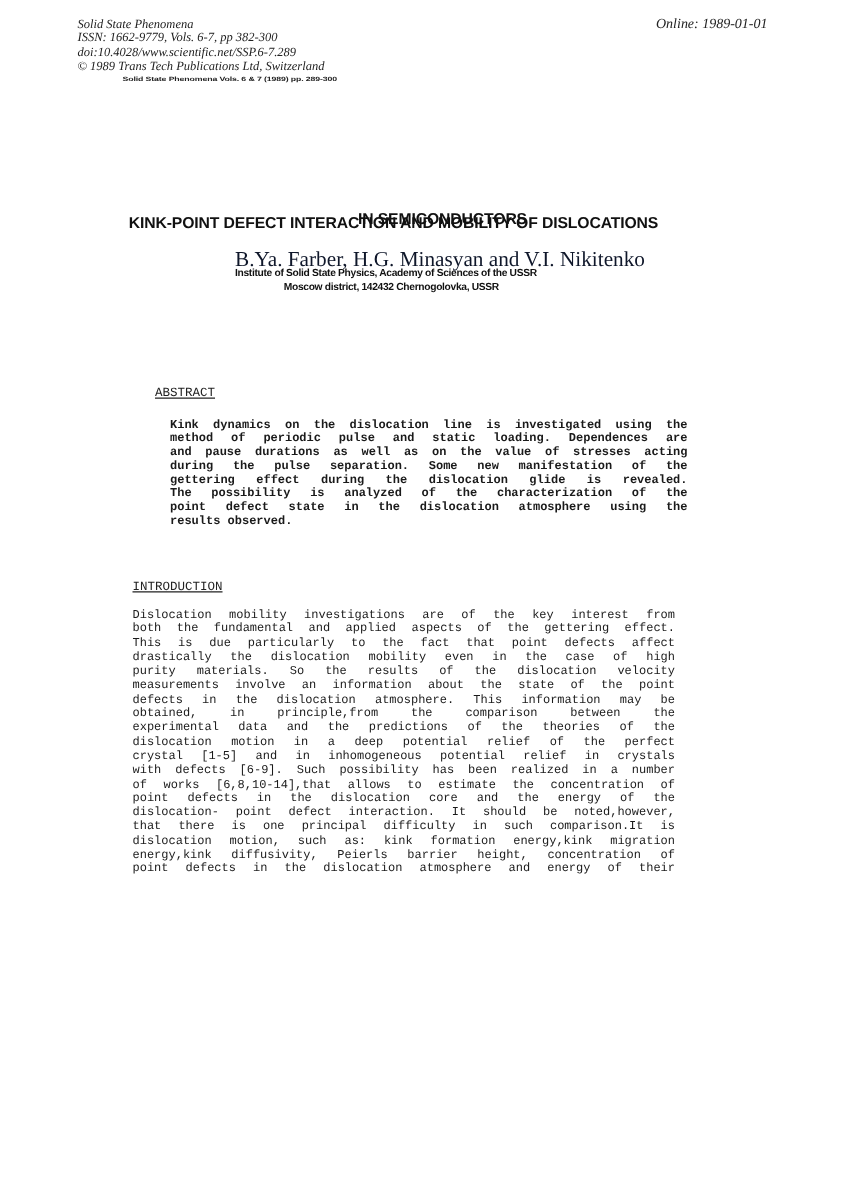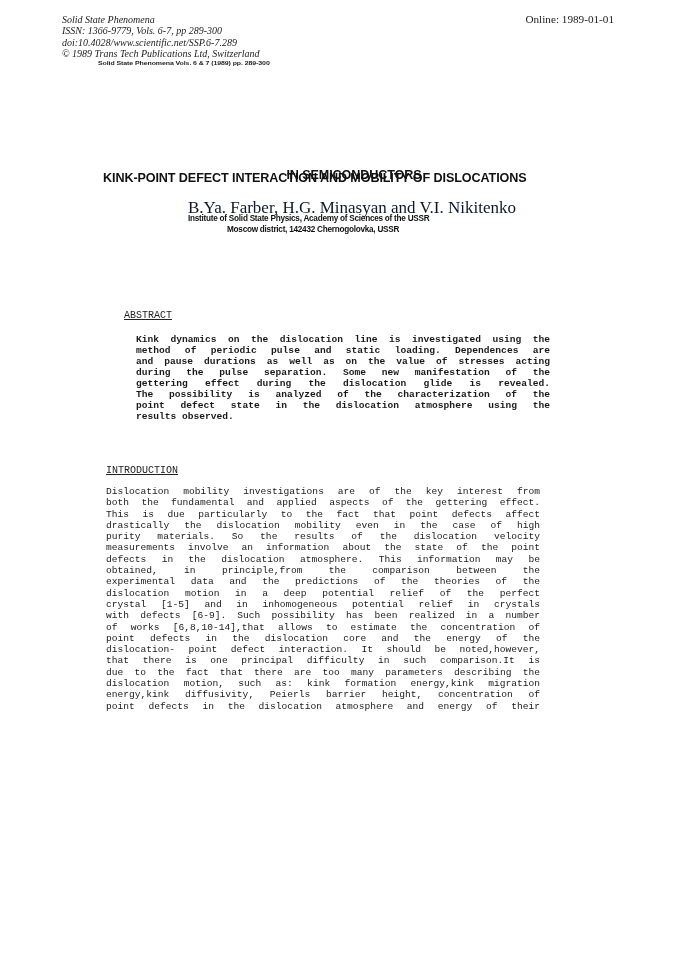--- a/index.html
+++ b/index.html
@@ -1,41 +1,41 @@
 <!DOCTYPE html>
 <html><head>
   <meta charset="utf-8">
   <style>
     html, body { margin: 0; padding: 0; background: #ffffff; }
     body { width: 678px; height: 959px; position: relative; overflow: hidden; color: #111; }
     .abs { position: absolute; }
     .meta { left: 62px; top: 14px; font-family: "Liberation Serif", serif; font-style: italic; font-size: 10px; line-height: 11.3px; color: #222; }
     .meta div { white-space: nowrap; }
-    .online { right: 64px; top: 14px; font-family: "Liberation Serif", serif; font-size: 11.2px; line-height: 11.3px; color: #222; white-space: nowrap; }
+    .online { right: 64px; top: 14px; font-family: "Liberation Serif", serif; font-style: italic; font-size: 11.2px; line-height: 11.3px; color: #222; white-space: nowrap; }
     .scanhdr { left: 98px; top: 61px; font-family: "Liberation Sans", sans-serif; font-weight: bold; font-size: 7px; letter-spacing: -0.1px; color: #222; transform: scaleY(0.7); transform-origin: left top; white-space: nowrap; }
     .title { left: 0; width: 678px; text-align: center; font-family: "Liberation Sans", sans-serif; font-weight: bold; font-size: 12.6px; line-height: 13px; color: #111; letter-spacing: -0.1px; }
     .title .l1 { position: absolute; left: 103px; top: 172px; white-space: nowrap; }
     .title .l2 { position: absolute; left: 0; width: 678px; top: 169px; padding-left: 30px; box-sizing: border-box; }
     .authors { left: 188px; top: 198px; font-family: Liberation Serif, serif; font-size: 17px; color: #0f172a; white-space: nowrap; }
     .inst { left: 188px; top: 214px; font-family: "Liberation Sans", sans-serif; font-weight: bold; font-size: 8.2px; letter-spacing: -0.25px; color: #111; white-space: nowrap; }
     .addr { left: 227px; top: 225px; font-family: "Liberation Sans", sans-serif; font-weight: bold; font-size: 8.2px; letter-spacing: -0.25px; color: #111; white-space: nowrap; }
     .heading { font-family: "Liberation Mono", monospace; font-size: 10px; text-decoration: underline; color: #222; white-space: nowrap; }
     .mono { font-family: "Liberation Mono", monospace; font-size: 9.6px; color: #1a1a1a; }
     .line { height: 11.3px; line-height: 11.3px; white-space: nowrap; text-align: justify; text-align-last: justify; overflow: hidden; }
     .line.last { text-align-last: left; }
     #abstract-body { left: 136px; top: 334px; width: 414px; font-weight: bold; }
     #abstract-body .line { height: 11px; line-height: 11px; }
     #intro-body { left: 106px; top: 486px; width: 434px; }
   </style>
 </head>
 <body>
 
 <div class="abs meta">
   <div>Solid State Phenomena</div>
-  <div>ISSN: 1366-9779, Vols. 6-7, pp 289-300</div>
+  <div>ISSN: 1662-9779, Vols. 6-7, pp 382-300</div>
   <div>doi:10.4028/www.scientific.net/SSP.6-7.289</div>
   <div>© 1989 Trans Tech Publications Ltd, Switzerland</div>
 </div>
 
 <div class="abs online">Online: 1989-01-01</div>
 
 <div class="abs scanhdr">Solid State Phenomena Vols. 6 &amp; 7 (1989) pp. 289-300</div>
 
 <div class="abs title">
   <div class="l1">KINK-POINT DEFECT INTERACTION AND MOBILITY OF DISLOCATIONS</div>
@@ -69,17 +69,16 @@
   <div class="line">defects in the dislocation atmosphere. This information may be</div>
   <div class="line">obtained,  in  principle,from  the  comparison  between  the</div>
   <div class="line">experimental data and the predictions of the theories of the</div>
   <div class="line">dislocation motion in a deep potential relief of the perfect</div>
   <div class="line">crystal [1-5] and in inhomogeneous potential relief in crystals</div>
   <div class="line">with defects [6-9]. Such possibility has been realized in a number</div>
   <div class="line">of works [6,8,10-14],that allows to estimate the concentration of</div>
   <div class="line">point defects in the dislocation core and the energy of the</div>
   <div class="line">dislocation- point defect interaction. It should be noted,however,</div>
   <div class="line">that there is one principal difficulty in such comparison.It is</div>
-  <div class="line">due to the fact that there are too many parameters describing the</div>
   <div class="line">dislocation motion, such as: kink formation energy,kink migration</div>
   <div class="line">energy,kink diffusivity, Peierls barrier height, concentration of</div>
   <div class="line">point defects in the dislocation atmosphere and energy of their</div>
 </div>
 
 </body></html>

